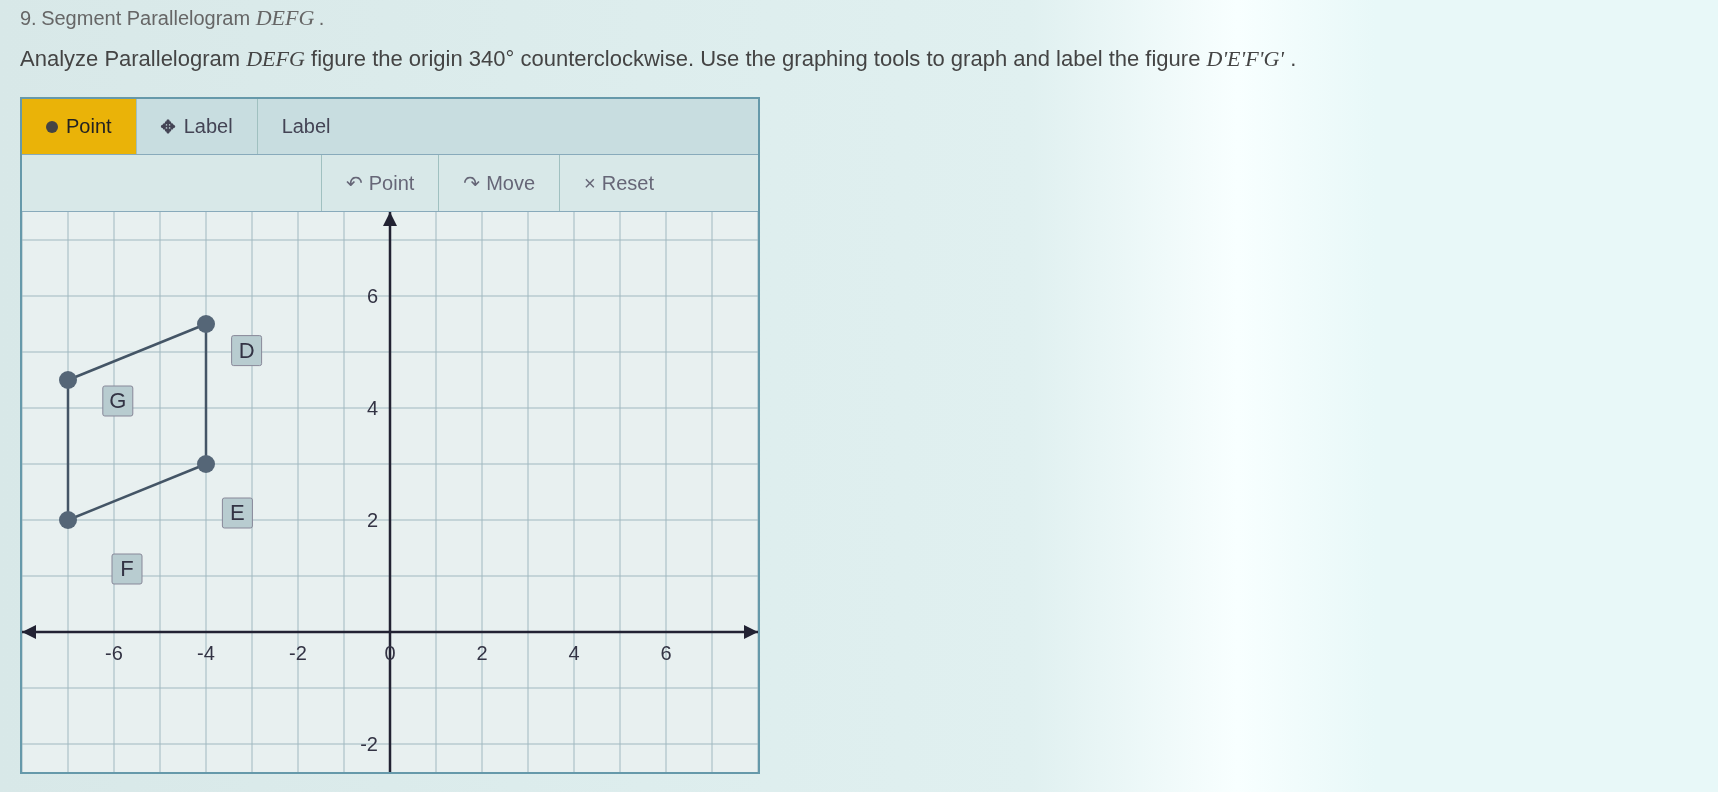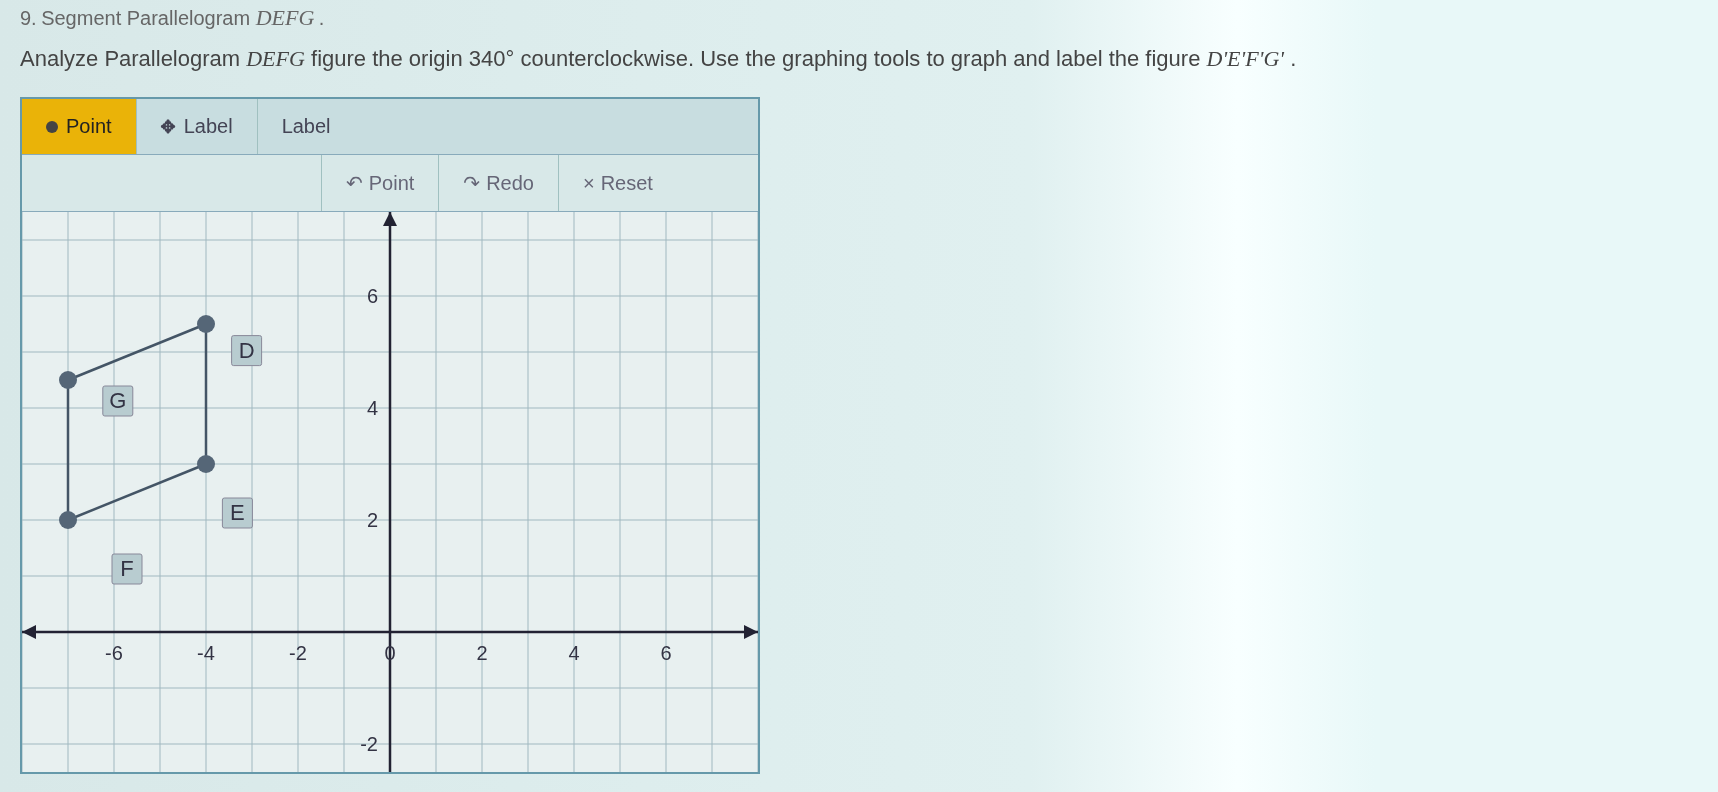--- a/index.html
+++ b/index.html
@@ -143,21 +143,21 @@
     </div>
   </div>
   <div class="action-row">
     <div class="action-spacer"></div>
     <div class="action-btn">
       <span>↶</span>
       <span>Point</span>
     </div>
     <div class="action-btn">
       <span>↷</span>
-      <span>Redo</span>
+      <span>Move</span>
     </div>
     <div class="action-btn" style="border-right:none;">
       <span>×</span>
       <span>Reset</span>
     </div>
   </div>
   <div class="graph-area">
     <svg class="graph-svg" id="graph-svg" viewBox="0 0 736 560">
         <line x1="0" y1="0" x2="0" y2="560" class="grid-line"></line>
         <line x1="46" y1="0" x2="46" y2="560" class="grid-line"></line>

